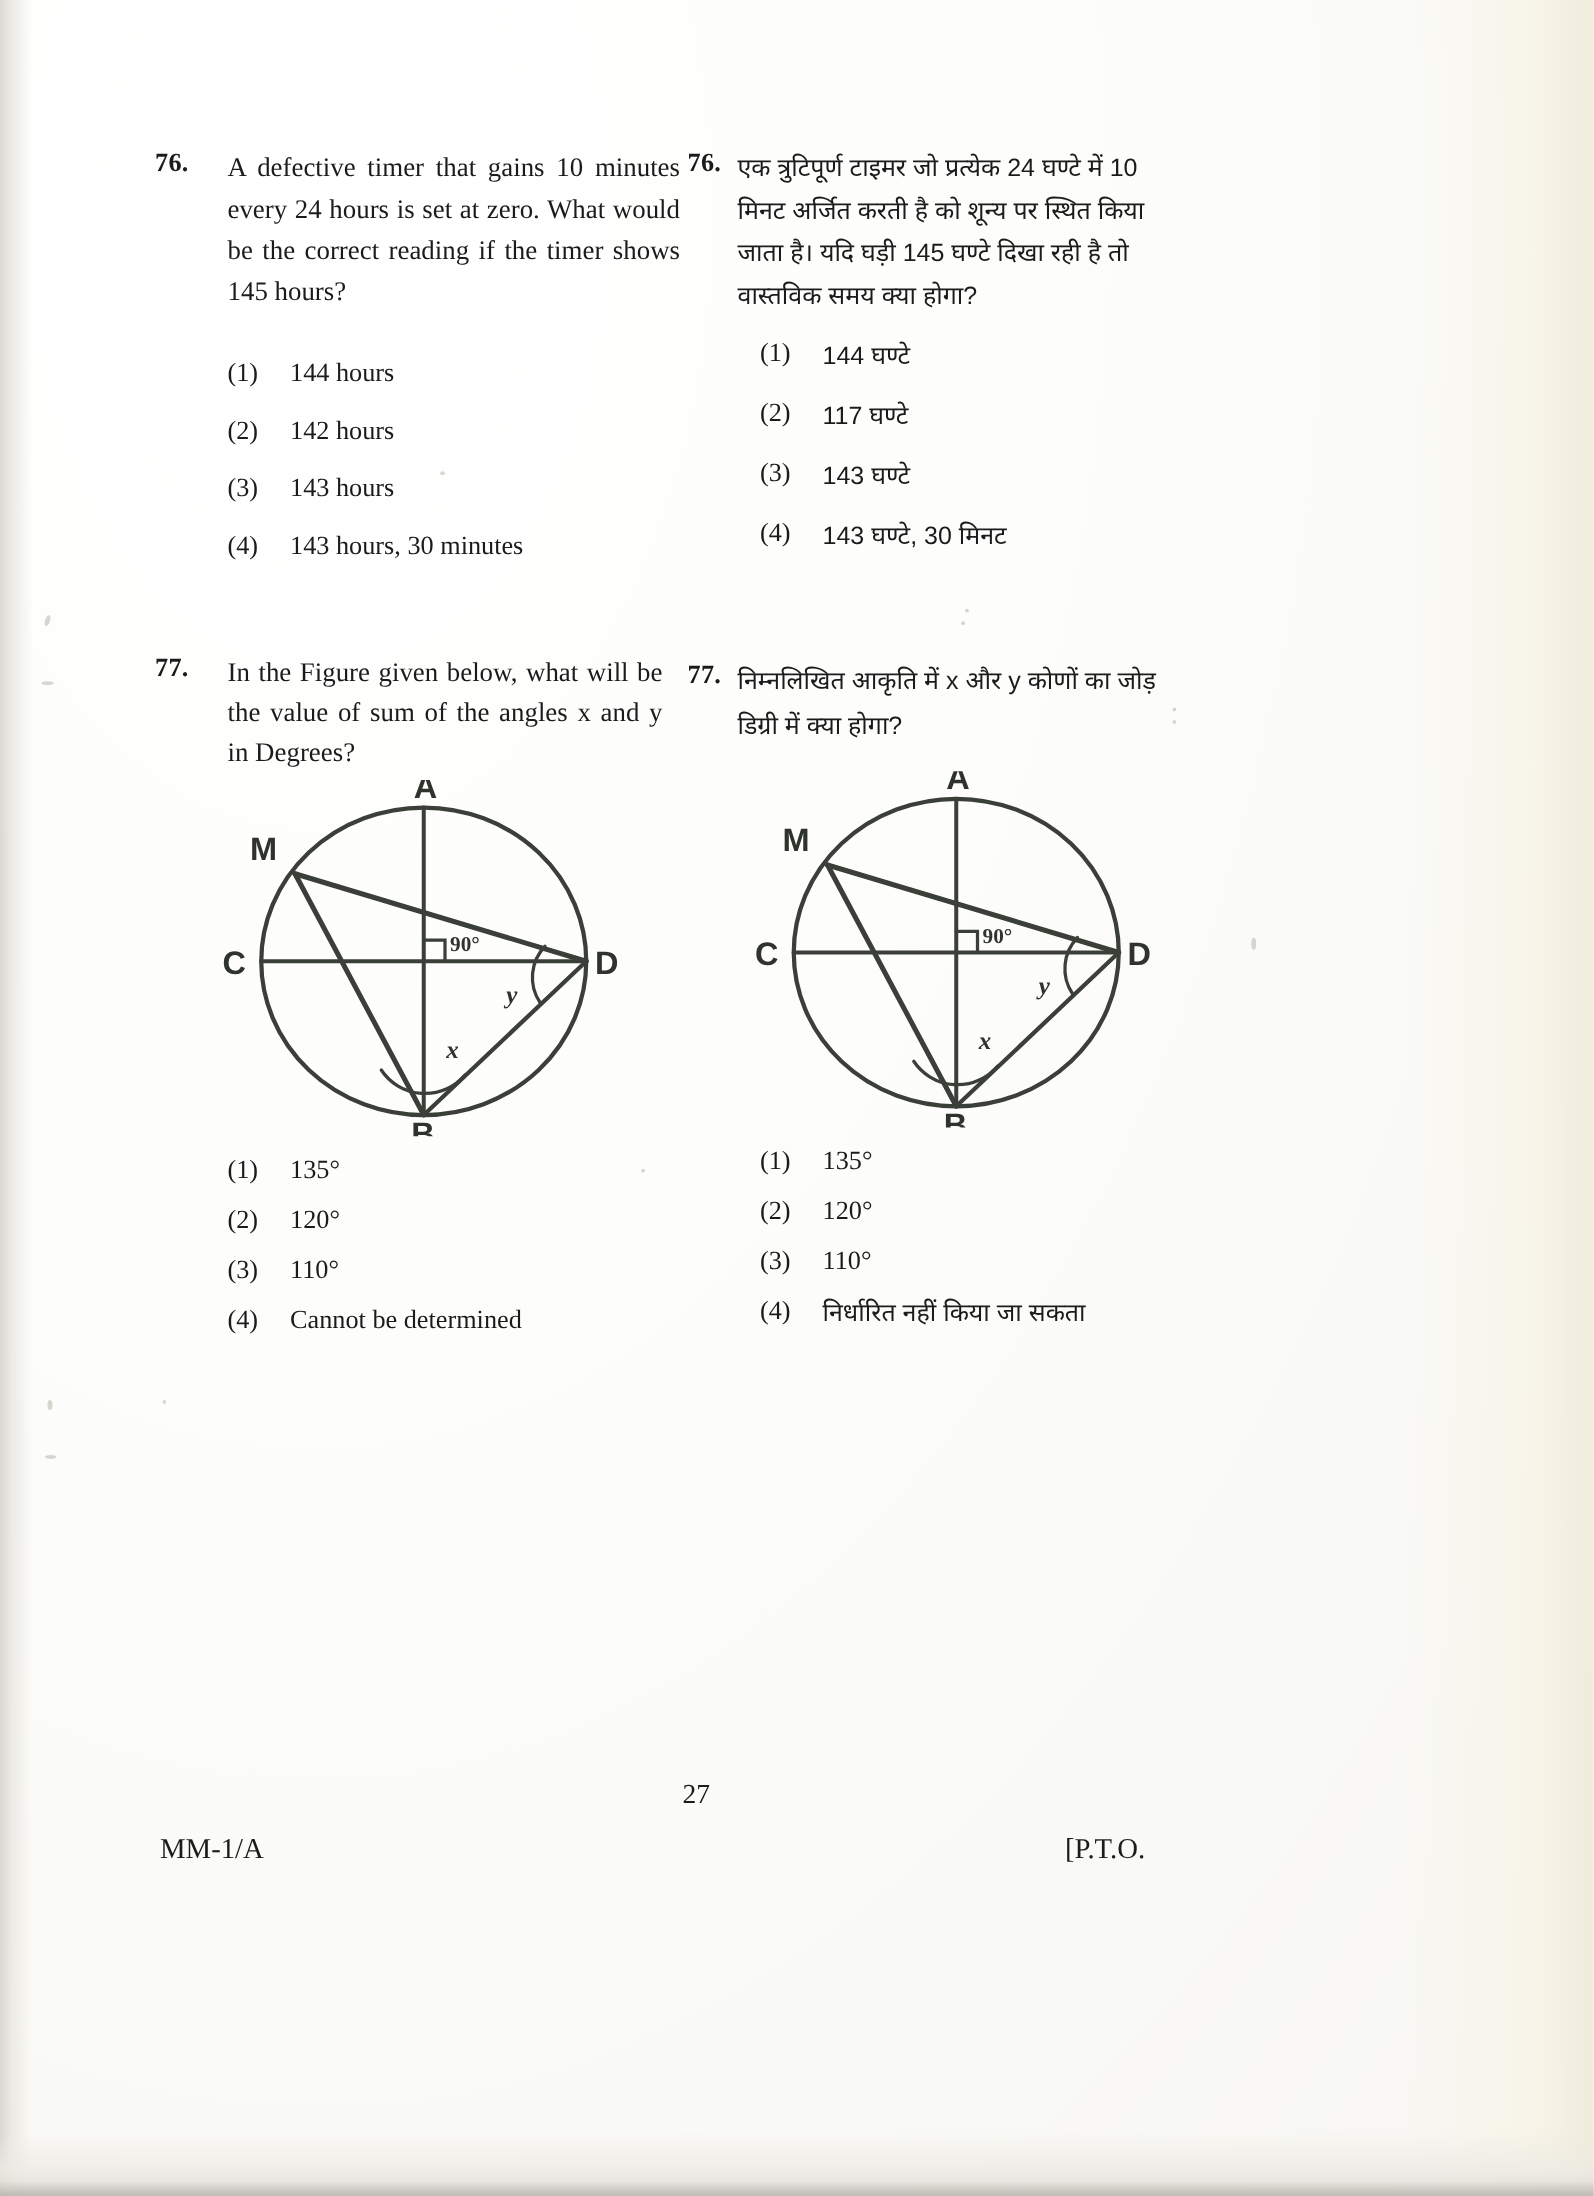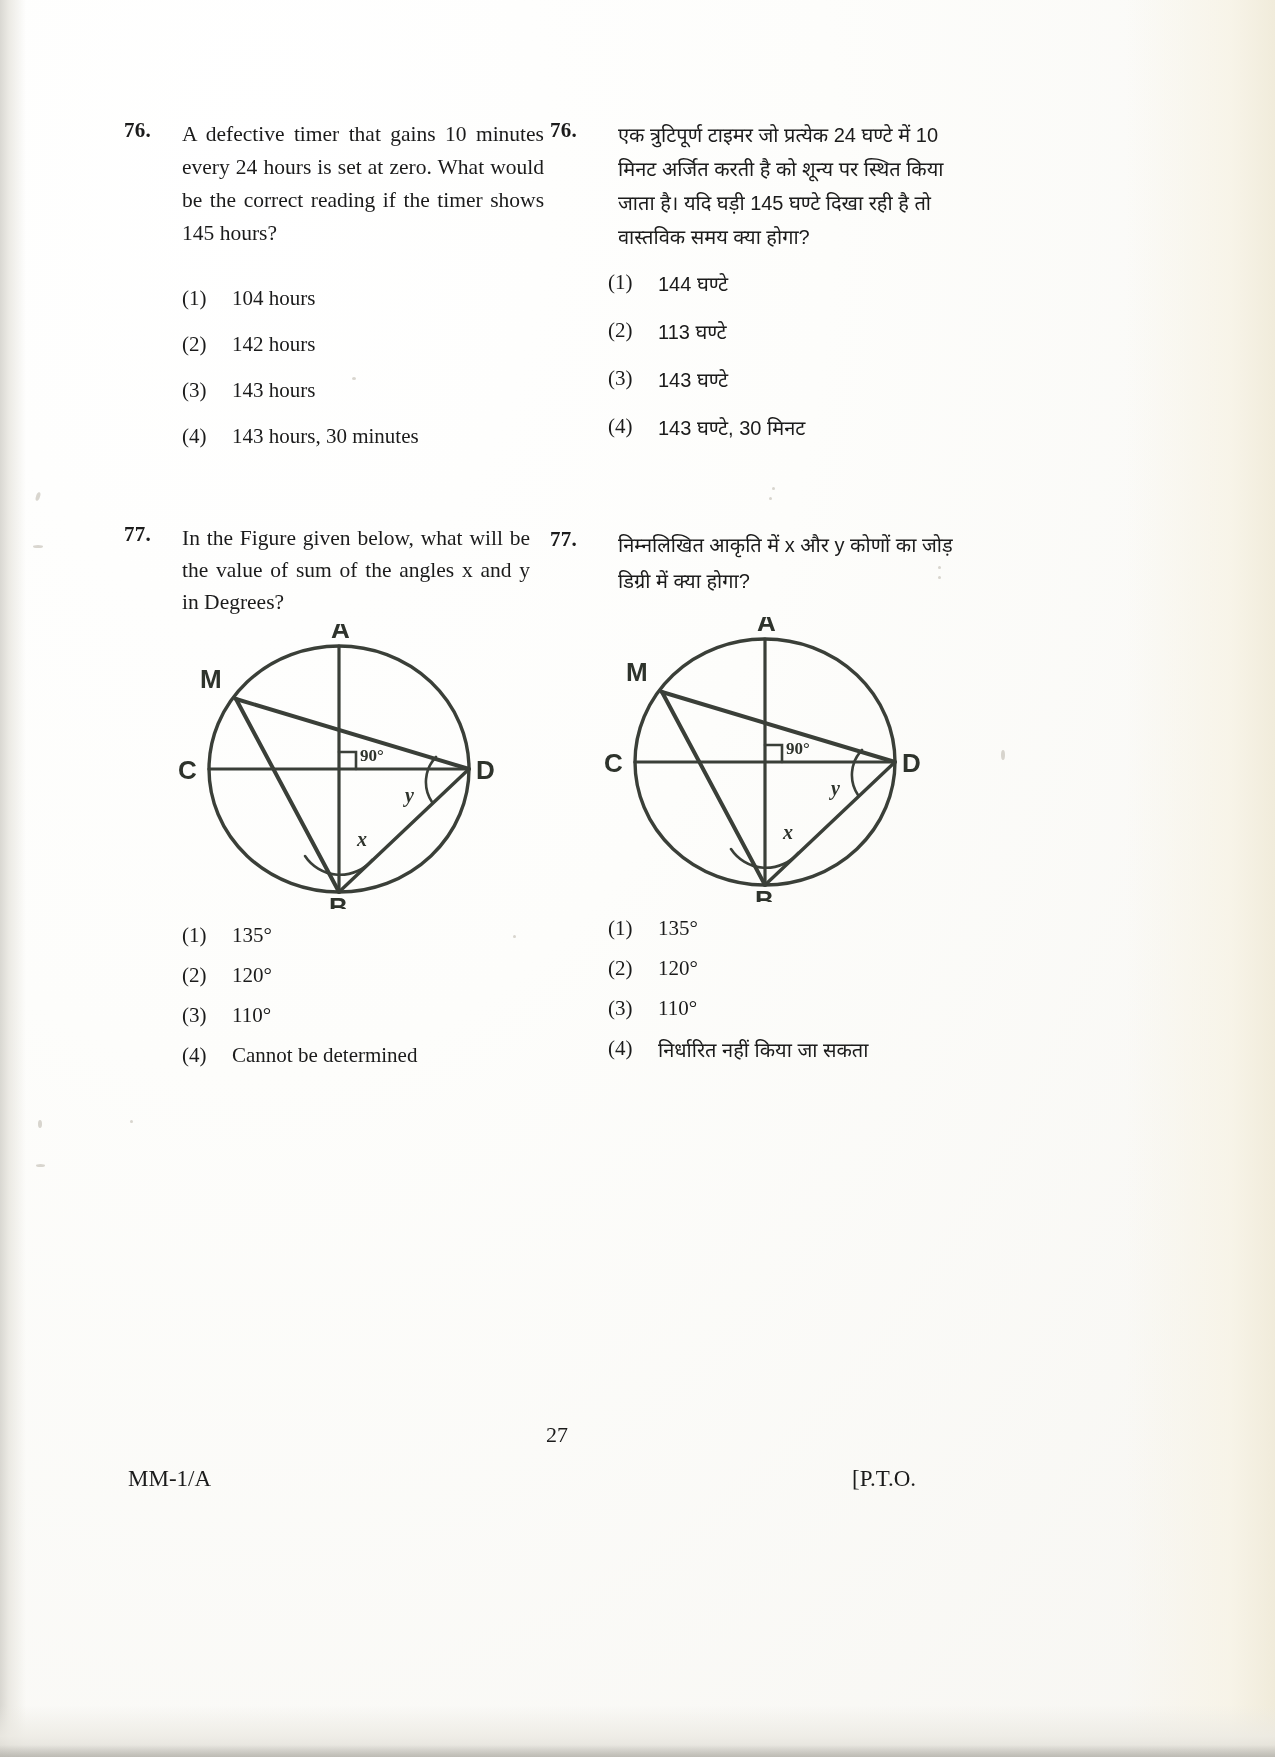--- a/index.html
+++ b/index.html
@@ -48,21 +48,21 @@
     letter-spacing:.2px;
   }
   .qtext-en{
     font-size:21.5px;line-height:33px;text-align:justify;
     text-align-last:left;
     margin-left:58px;
   }
   .qtext-hi{
     font-family:"Liberation Sans", sans-serif;
     font-size:20px;line-height:34px;
-    margin-left:68px;
+    margin-left:40px;
   }
   .opts{margin-left:58px;margin-top:6px;}
   .opt{display:flex;align-items:flex-start;margin-bottom:15px;}
   .opt .mark{width:50px;flex:0 0 50px;font-size:21px;}
   .opt .lab-en{font-size:21px;}
   .opt .lab-hi{font-size:20px;font-family:Liberation Sans, sans-serif;}
 
   
   .figwrap{position:relative;}
   svg{display:block;}
@@ -85,21 +85,21 @@
 
   <div class="qrow" style="left:124px;top:118px;width:1000px;">
 
     <div class="col" style="width:420px;">
       <div class="qnum">76.</div>
       <div class="qtext-en" style="width:362px;">A defective timer that gains 10 minutes every 24 hours is set at zero. What would be the correct reading if the timer shows 145 hours?</div>
 
       <div class="opts" style="margin-top:36px;">
         <div class="opt" style="margin-bottom:21px;">
           <span class="mark">(1)</span>
-          <span class="lab-en">104 hours</span>
+          <span class="lab-en">144 hours</span>
         </div>
         <div class="opt" style="margin-bottom:21px;">
           <span class="mark">(2)</span>
           <span class="lab-en">142 hours</span>
         </div>
         <div class="opt" style="margin-bottom:21px;">
           <span class="mark">(3)</span>
           <span class="lab-en">143 hours</span>
         </div>
         <div class="opt">
@@ -113,21 +113,21 @@
       <div class="qnum">76.</div>
       <div class="qtext-hi" style="width:362px;">एक त्रुटिपूर्ण टाइमर जो प्रत्येक 24 घण्टे में 10 मिनट अर्जित करती है को शून्य पर स्थित किया जाता है। यदि घड़ी 145 घण्टे दिखा रही है तो वास्तविक समय क्या होगा?</div>
 
       <div class="opts" style="margin-top:16px;">
         <div class="opt" style="margin-bottom:21px;">
           <span class="mark">(1)</span>
           <span class="lab-hi">144 घण्टे</span>
         </div>
         <div class="opt" style="margin-bottom:21px;">
           <span class="mark">(2)</span>
-          <span class="lab-hi">113 घण्टे</span>
+          <span class="lab-hi">117 घण्टे</span>
         </div>
         <div class="opt" style="margin-bottom:21px;">
           <span class="mark">(3)</span>
           <span class="lab-hi">143 घण्टे</span>
         </div>
         <div class="opt">
           <span class="mark">(4)</span>
           <span class="lab-hi">143 घण्टे, 30 मिनट</span>
         </div>
       </div>

